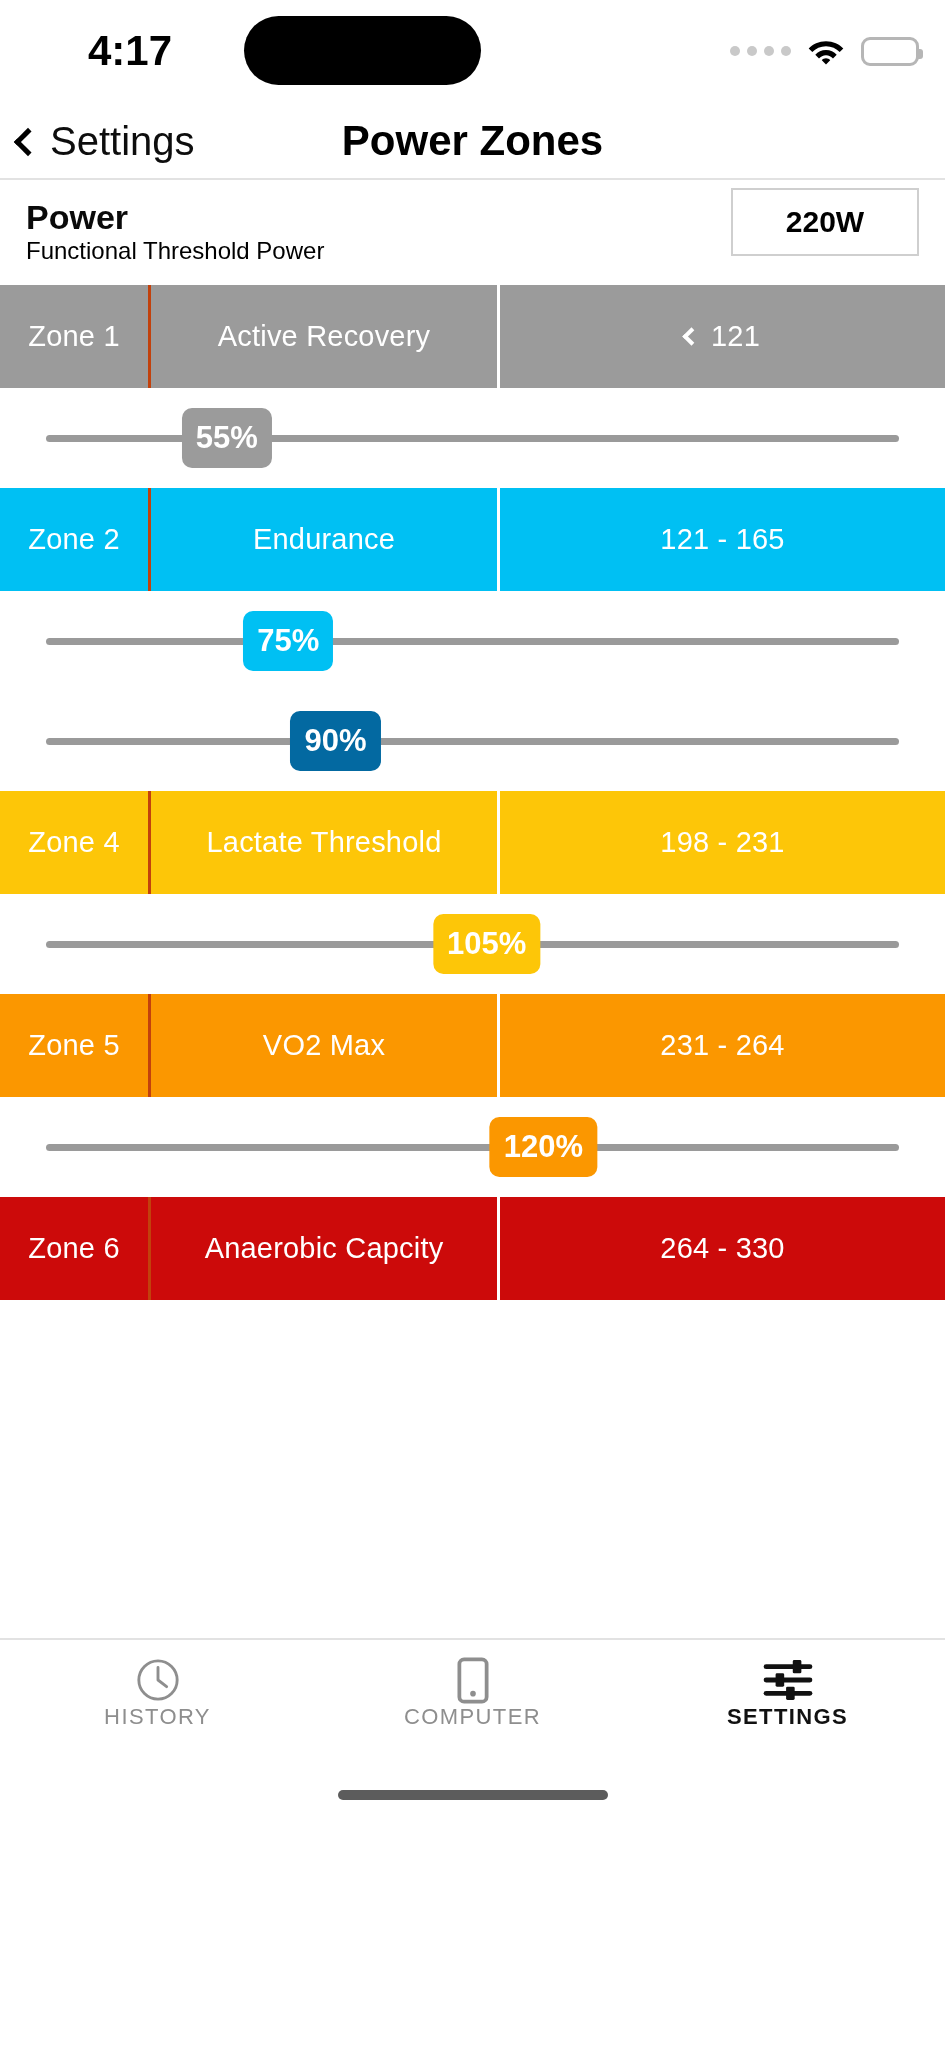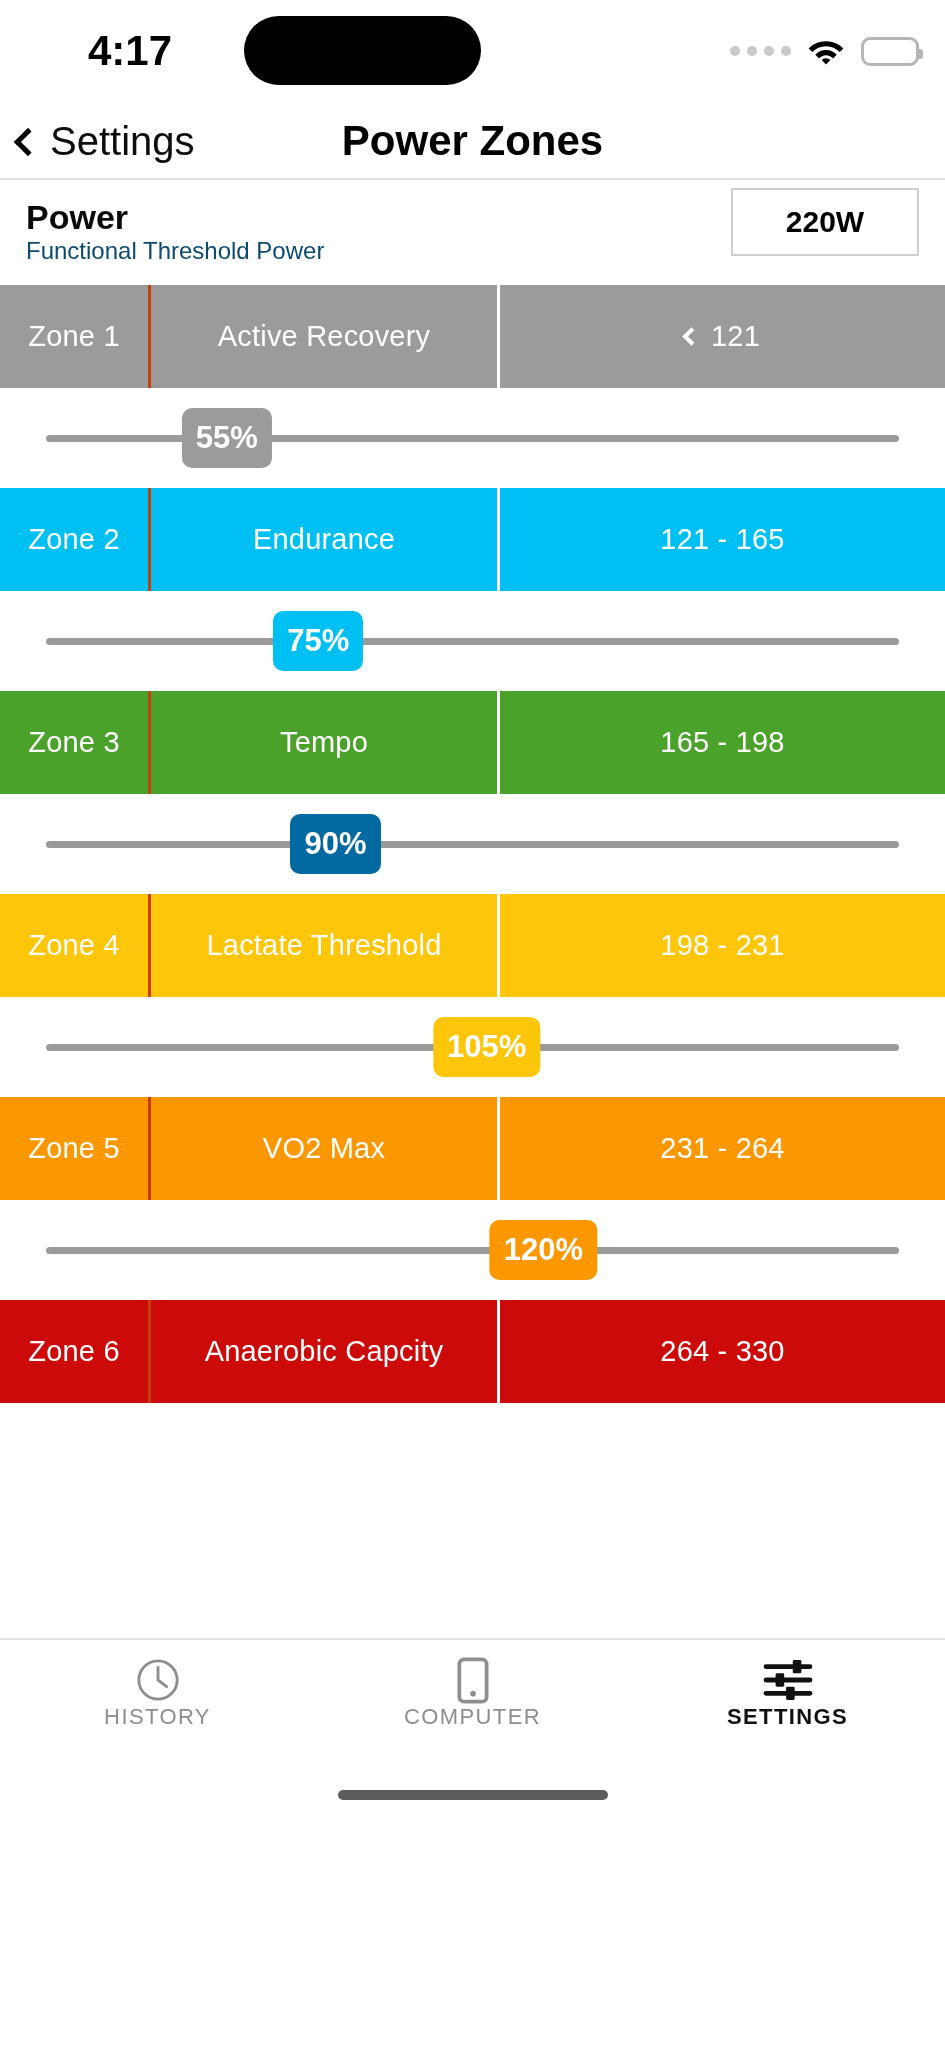--- a/index.html
+++ b/index.html
@@ -83,21 +83,21 @@
 
   
   .power-row {
     position: relative;
     height: 105px; flex: 0 0 105px;
     display: flex; align-items: center;
     padding: 4px 26px;
   }
   .power-text { display: flex; flex-direction: column; gap: 2px; }
   .power-title { font-size: 34px; font-weight: 700; color: #0a0a0a; line-height: 1.05; }
-  .power-sub { font-size: 24px; color: #0c4a6e; line-height: 1.1; }
+  .power-sub { font-size: 24px; color: #000000; line-height: 1.1; }
   .ftp-box {
     position: absolute; right: 26px; top: 8px;
     width: 188px; height: 68px;
     border: 2px solid #cfcfcf; background: #fff;
     display: flex; align-items: center; justify-content: center;
     font-size: 30px; font-weight: 700; color: #000;
     cursor: text;
   }
 
   
@@ -234,30 +234,21 @@
         <div class="zc zc-num">Zone 2</div>
         <div class="zc zc-name">Endurance</div>
         <div class="zc zc-rng">
           <span class="rng-inner">
             <span>121 - 165</span>
           </span>
         </div>
       </div>
       <div class="slider-row">
         <div class="slider-track" style="background: rgb(154, 154, 154);"></div>
-        <div class="slider-thumb" style="background: rgb(0, 192, 243); left: 30.5%; margin-left: 30px;">75%</div>
-      </div>
-      <div class="zone-row" style="background: rgb(75, 162, 43);">
-        <div class="zc zc-num">Zone 3</div>
-        <div class="zc zc-name">Tempo</div>
-        <div class="zc zc-rng">
-          <span class="rng-inner">
-            <span>165 - 198</span>
-          </span>
-        </div>
+        <div class="slider-thumb" style="background: rgb(0, 192, 243); left: 30.5%;">75%</div>
       </div>
       <div class="slider-row">
         <div class="slider-track" style="background: rgb(154, 154, 154);"></div>
         <div class="slider-thumb" style="background: #0369a1; left: 35.5%;">90%</div>
       </div>
       <div class="zone-row" style="background: rgb(253, 198, 8);">
         <div class="zc zc-num">Zone 4</div>
         <div class="zc zc-name">Lactate Threshold</div>
         <div class="zc zc-rng">
           <span class="rng-inner">

